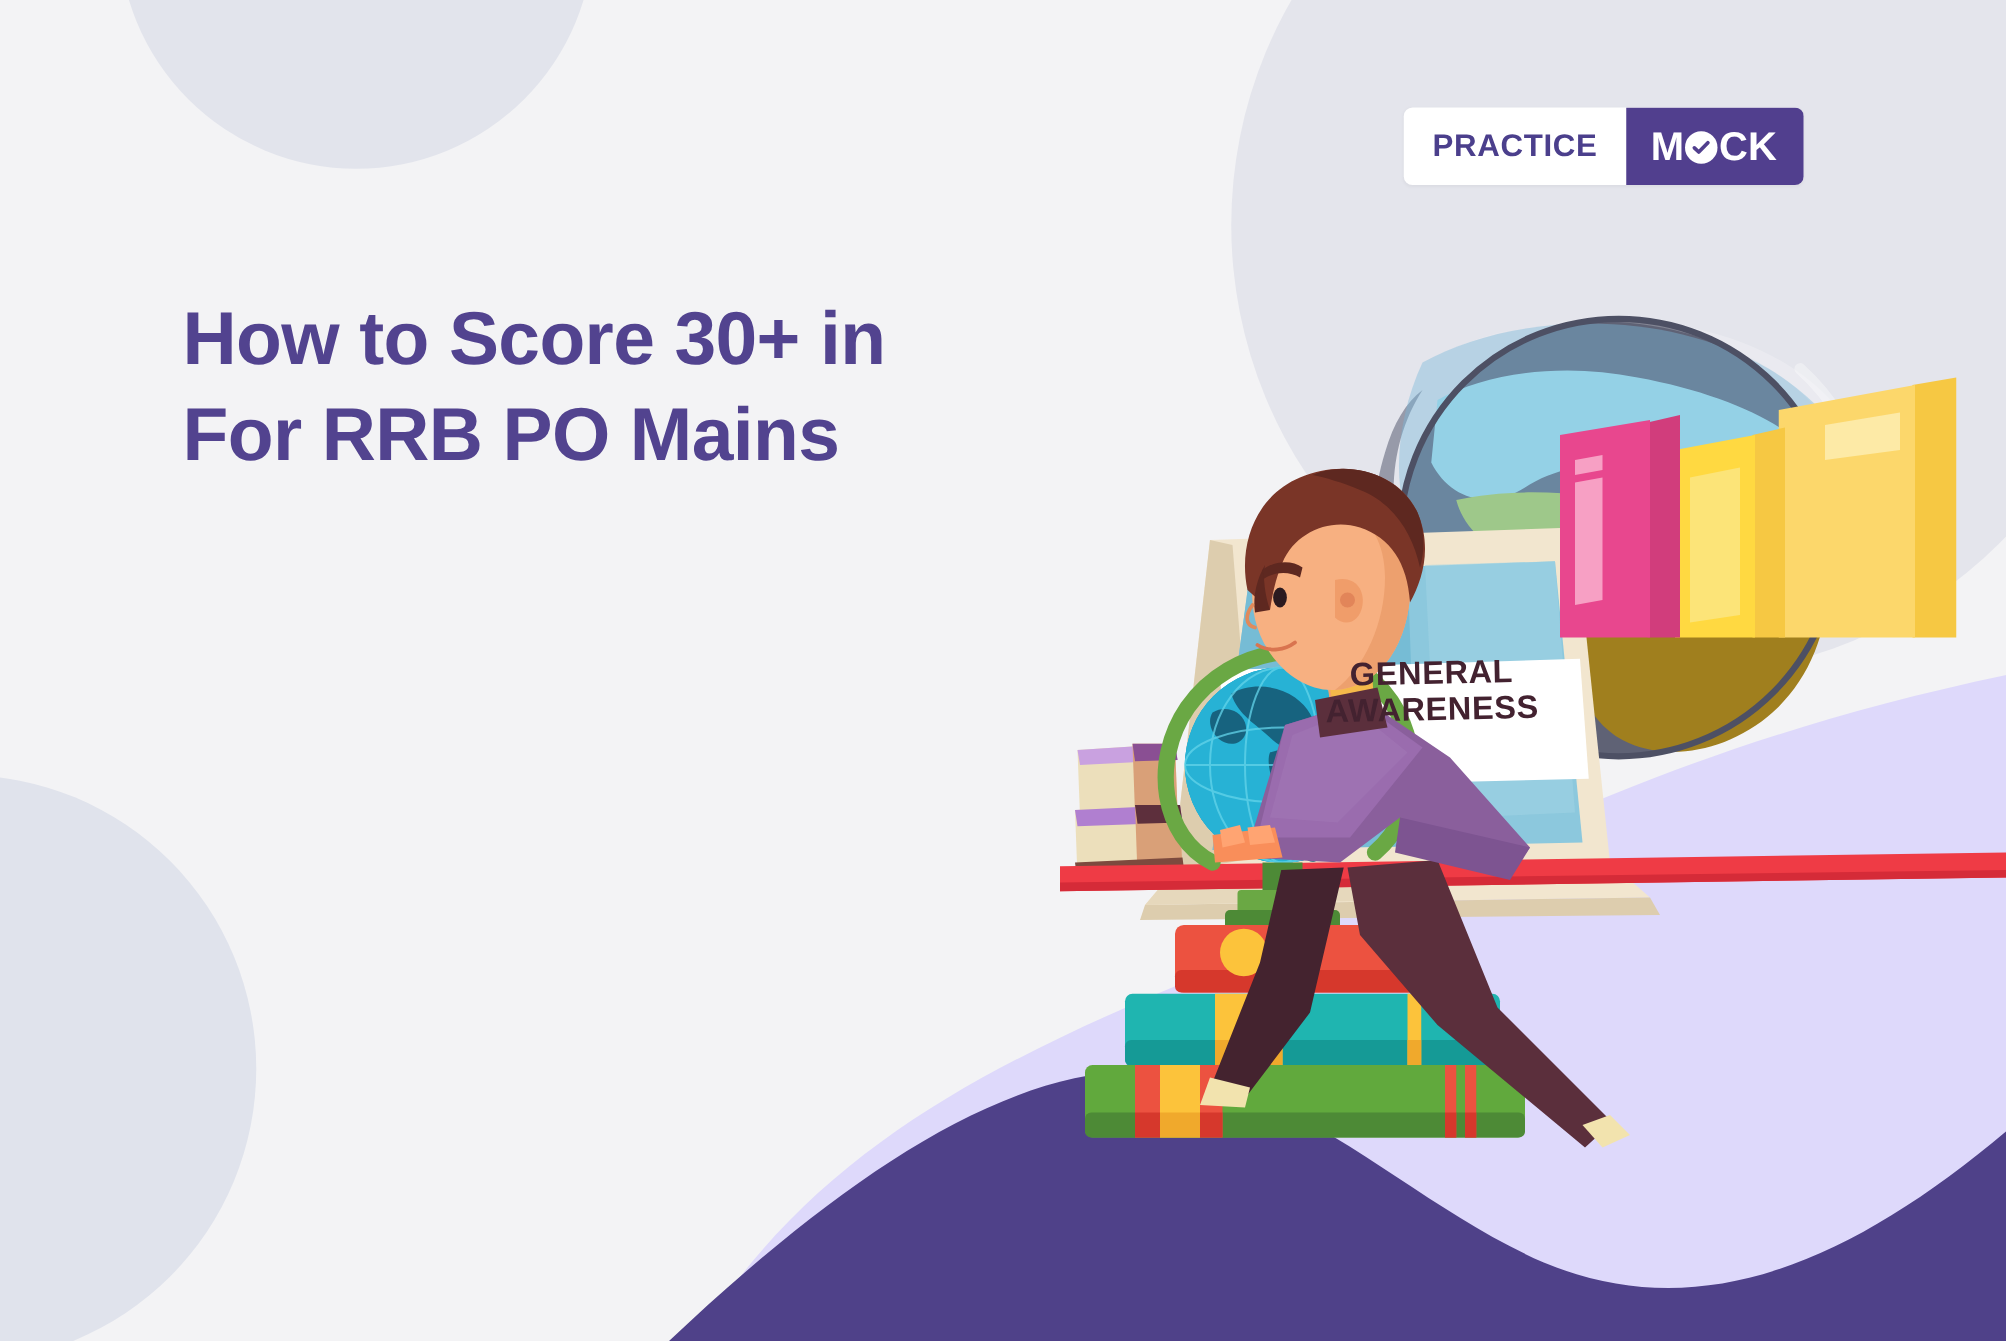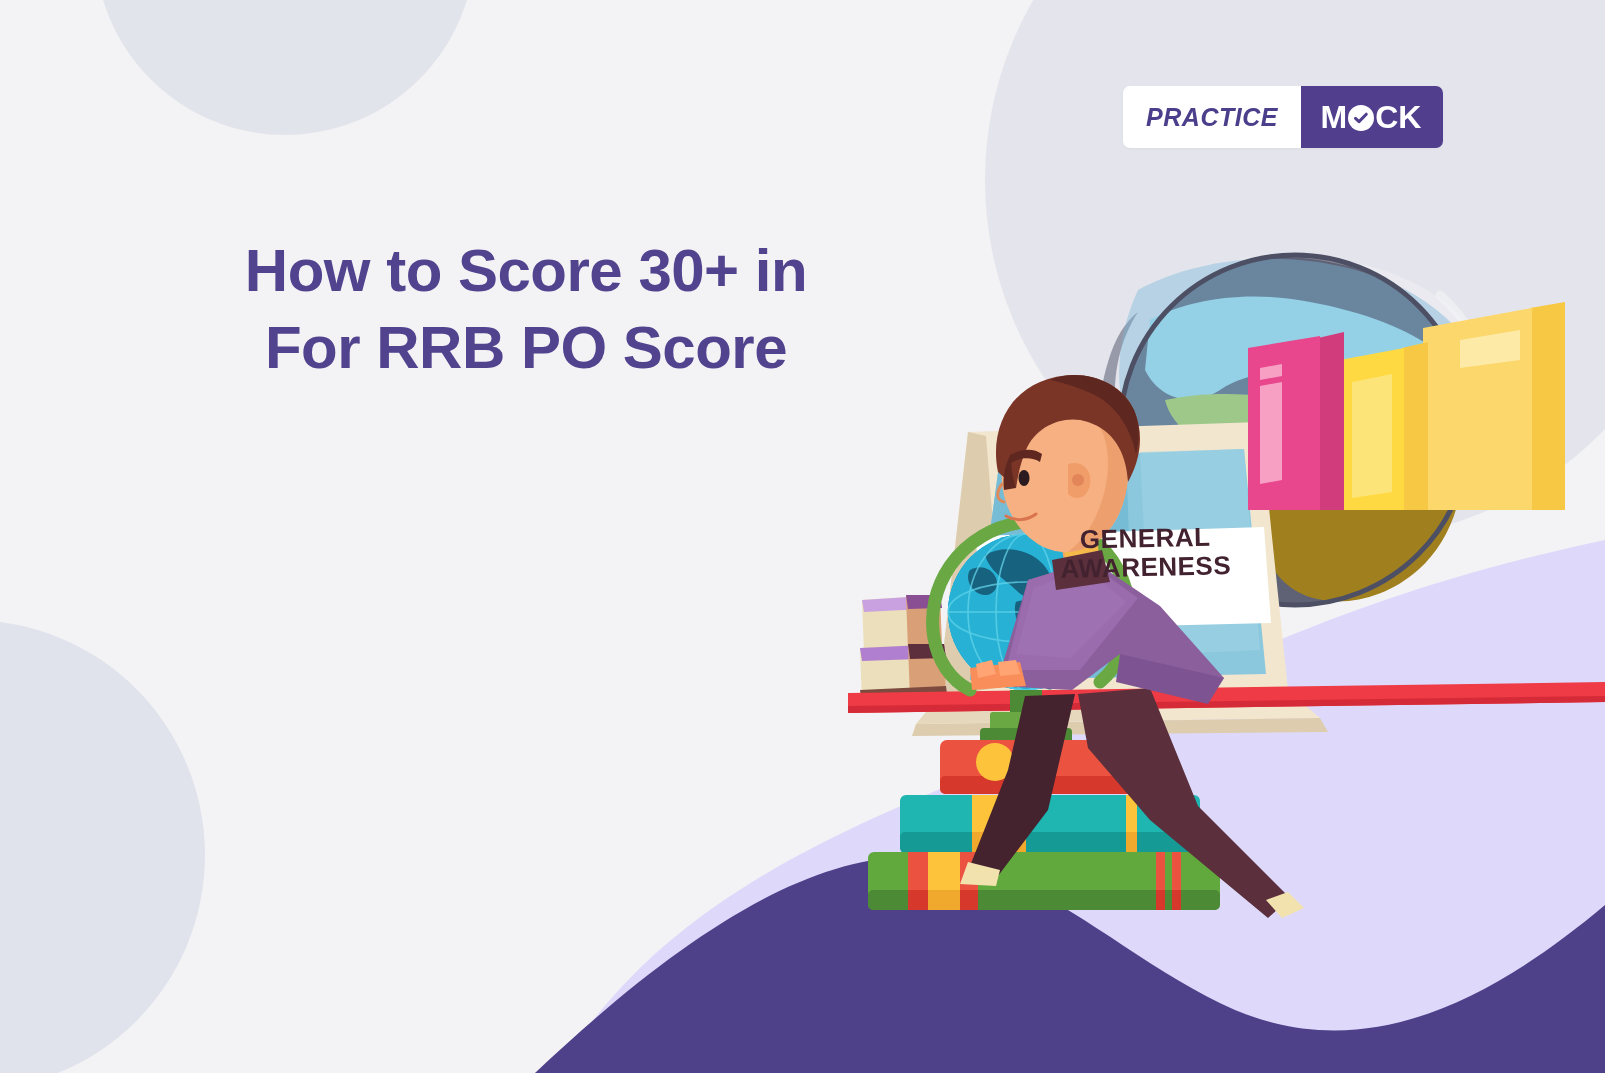--- a/index.html
+++ b/index.html
@@ -22,21 +22,21 @@
     background:#ffffff;
     border-radius:7px;
     display:flex; align-items:stretch;
     box-shadow:0 1px 3px rgba(0,0,0,0.04);
     overflow:hidden;
   }
   .logo-left {
     flex:0 0 178px;
     display:flex; align-items:center; justify-content:center;
     color:#4b3f8c;
-    font-size:25px; font-weight:bold; letter-spacing:0.5px;font-style:italic;
+    font-size:25px; font-weight:bold; letter-spacing:0.5px;
   }
   .logo-right {
     flex:1 1 auto;
     background:#513f8e;
     display:flex; align-items:center; justify-content:center;
     gap:0px;
     color:#ffffff;
     font-size:32px; font-weight:bold; letter-spacing:0px;
     padding-right:2px;
   }
@@ -54,21 +54,21 @@
   .headline {
     position:absolute;
     left:146px; top:233px;
     width:760px;
     color:#52438f;
     font-size:60px;
     font-weight:bold;
     line-height:1.28;
     letter-spacing:-0.5px;
   }
-  .headline .ln { display:block; white-space:nowrap;text-align:center; }
+  .headline .ln { display:block; white-space:nowrap; }
 
   
   .illo { position:absolute; left:820px; top:250px; width:785px; height:680px; }
   .illo svg { display:block; }
 
   .screen-text {
     position:absolute;
     left:1023px; top:524px;
     width:245px;
     text-align:center;
@@ -108,21 +108,21 @@
         <svg width="18" height="18" viewBox="0 0 18 18">
           <path d="M3.5 9.3 L7 12.6 L14.3 5.2" stroke="#513f8e" stroke-width="3" fill="none" stroke-linecap="round" stroke-linejoin="round"></path>
         </svg>
       </span>
       <span class="logo-ck">CK</span>
     </div>
   </div>
 
   <h1 class="headline">
     <span class="ln">How to Score 30+ in</span>
-    <span class="ln">For RRB PO Score</span>
+    <span class="ln">For RRB PO Mains</span>
   </h1>
 
   <div class="illo">
     <svg width="785" height="680" viewBox="0 0 785 680">
 
       <g>
         <circle cx="475" cy="180" r="175" fill="#5f6275"></circle>
         <path d="M475 5 a175 175 0 0 1 0 350 a175 175 0 0 1 0 -350 Z" fill="#5f6275"></path>
 
         <path d="M330 70 C 370 48 430 40 490 52 C 545 62 590 80 615 100 C 600 120 560 128 520 122 C 480 116 430 120 400 140 C 372 158 340 150 325 120 Z" fill="#a7e4f0"></path>

